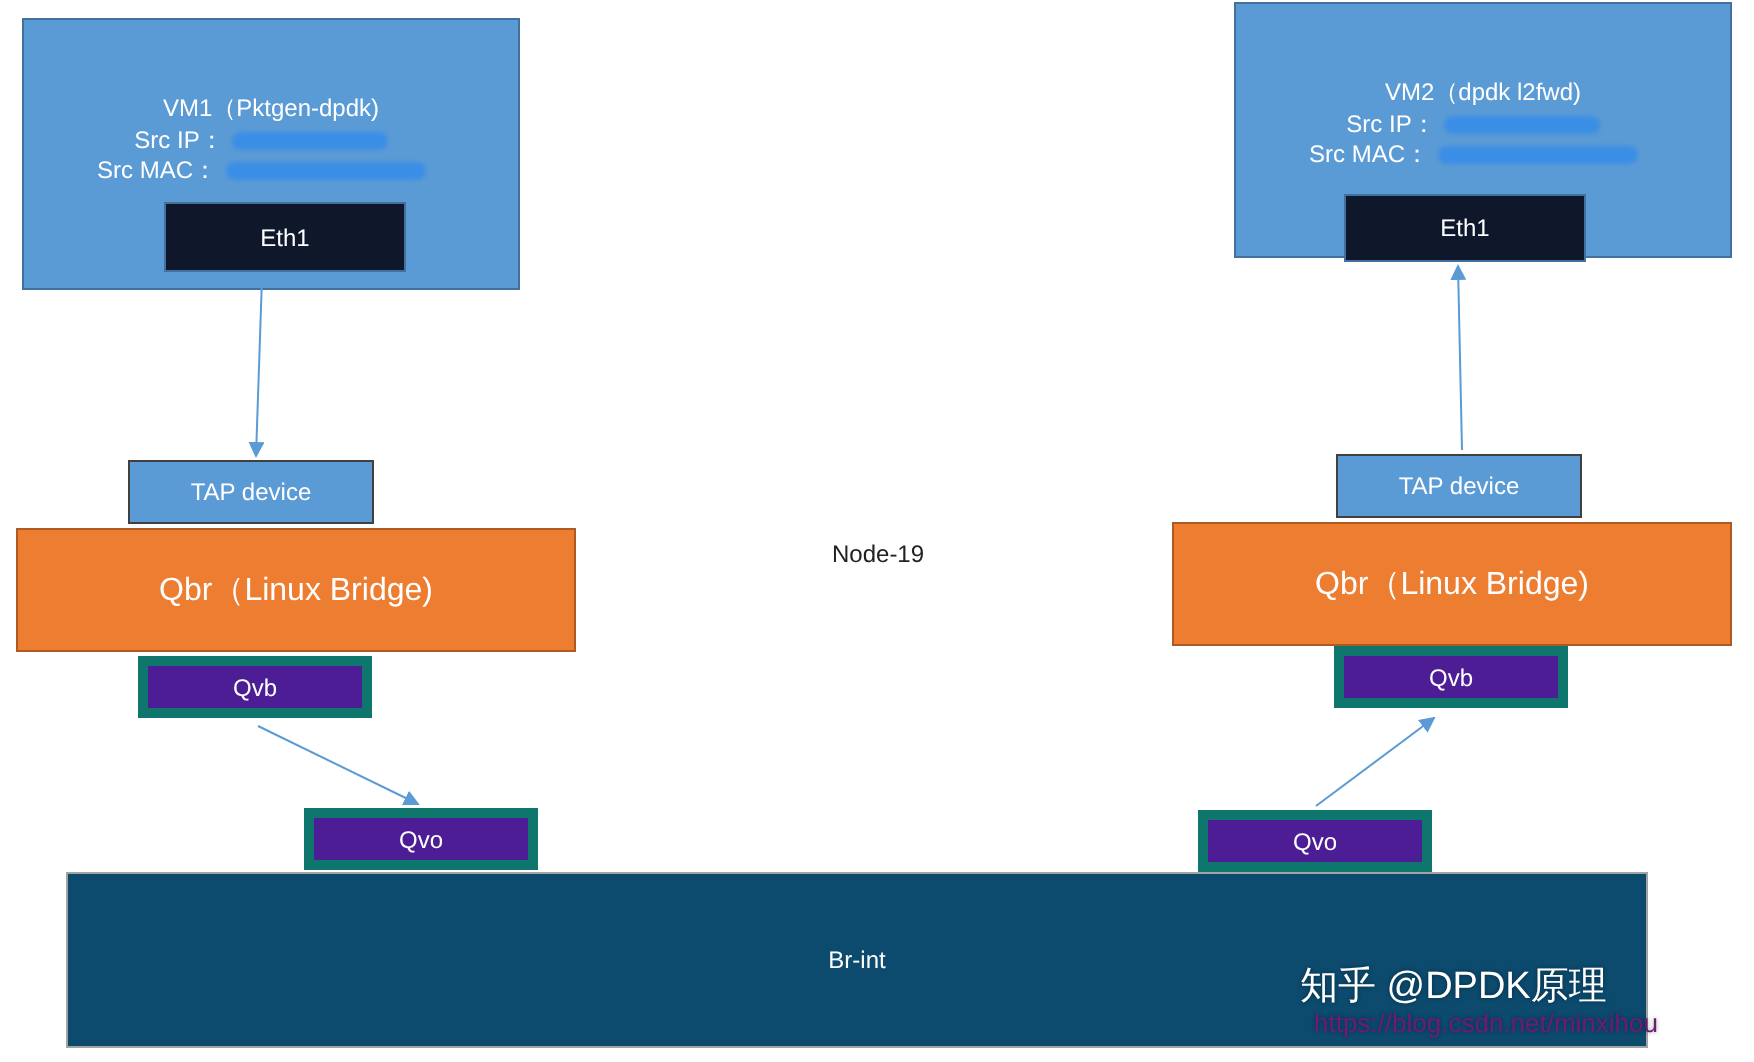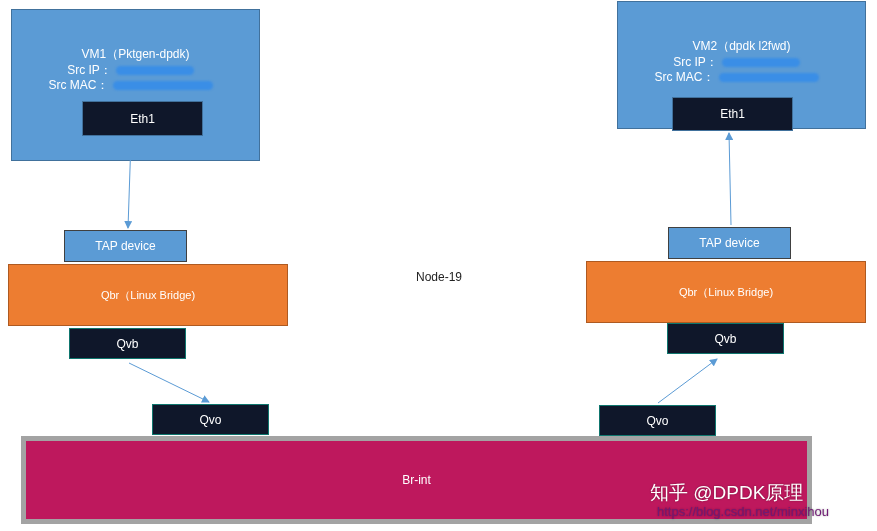--- a/index.html
+++ b/index.html
@@ -4,31 +4,31 @@
 <style>
   html,body{margin:0;padding:0;}
   body{width:877px;height:531px;position:relative;background:#ffffff;overflow:hidden;font-family:"Liberation Sans","DejaVu Sans",sans-serif;}
   .box{position:absolute;box-sizing:border-box;display:flex;align-items:center;justify-content:center;color:#ffffff;font-size:12px;}
   .vm{background:#5b9bd5;border:1px solid #41719c;flex-direction:column;justify-content:flex-start;}
   .vm .title{margin-top:36px;font-size:12px;}
   .vm .row{display:flex;align-items:center;font-size:12px;line-height:15px;}
   .blur{display:inline-block;height:9px;background:#3a8ee6;border-radius:6px;margin-left:4px;filter:blur(1px);}
   .eth{background:#0f172a;border:1px solid #41719c;}
   .tap{background:#5b9bd5;border:1px solid #404040;}
-  .qbr{background:#ed7d31;border:1px solid #ae5a21;font-size:11px;}
-  .qv{background:#0f172a;border:1px solid #0f766e;}
-  .brint{background:#be185d;border:5px solid #a3a3a3;}
+  .qbr{background:#ed7d31;border:1px solid #ae5a21;font-size:16px;}
+  .qv{background:#4c1d95;border:5px solid #0f766e;}
+  .brint{background:#0c4a6e;border:1px solid #a3a3a3;margin-left:12px;}
   .label{position:absolute;color:#222;font-size:12px;}
   .watermark{position:absolute;color:#ffffff;text-shadow:0 0 2px rgba(0,0,0,0.4);}
   svg.arrows{position:absolute;left:0;top:0;}
 </style>
 </head>
 <body>
 
-<div class="box vm" style="left:11px;top:9px;width:249px;height:152px;">
+<div class="box vm" style="left:11px;top:9px;width:249px;height:136px;">
   <div class="title">VM1（Pktgen-dpdk)</div>
   <div class="row" style="margin-left:-10px;">
       <span>Src IP：</span>
       <span class="blur" style="width:78px;"></span>
     </div>
   <div class="row" style="margin-left:-10px;">
       <span>Src MAC：</span>
       <span class="blur" style="width:100px;"></span>
     </div>
 </div>

